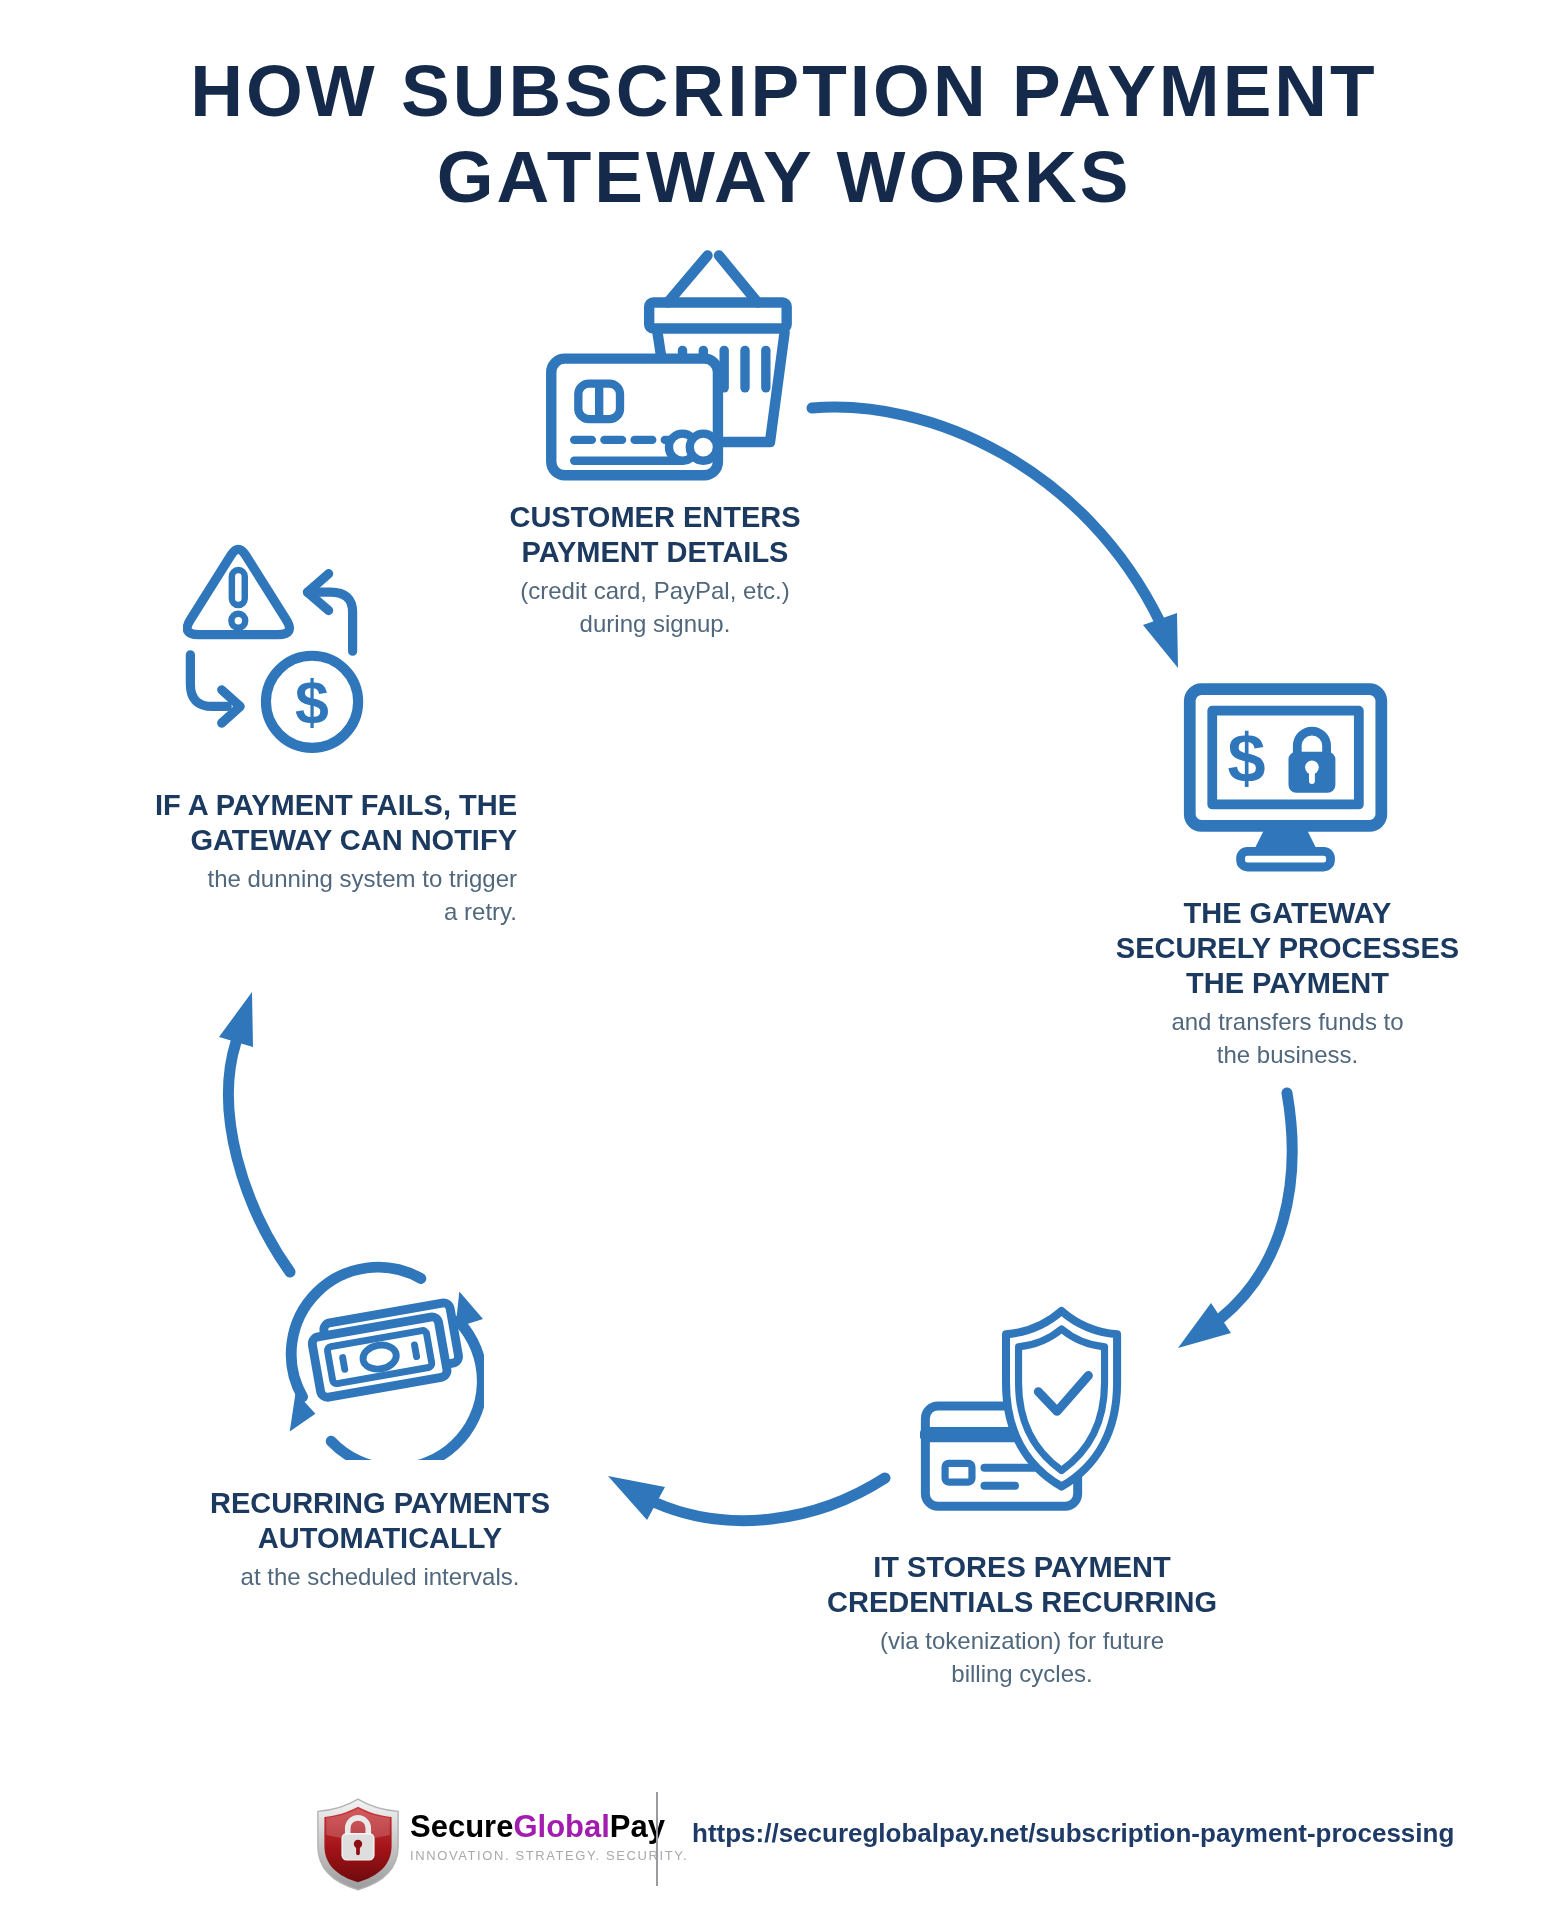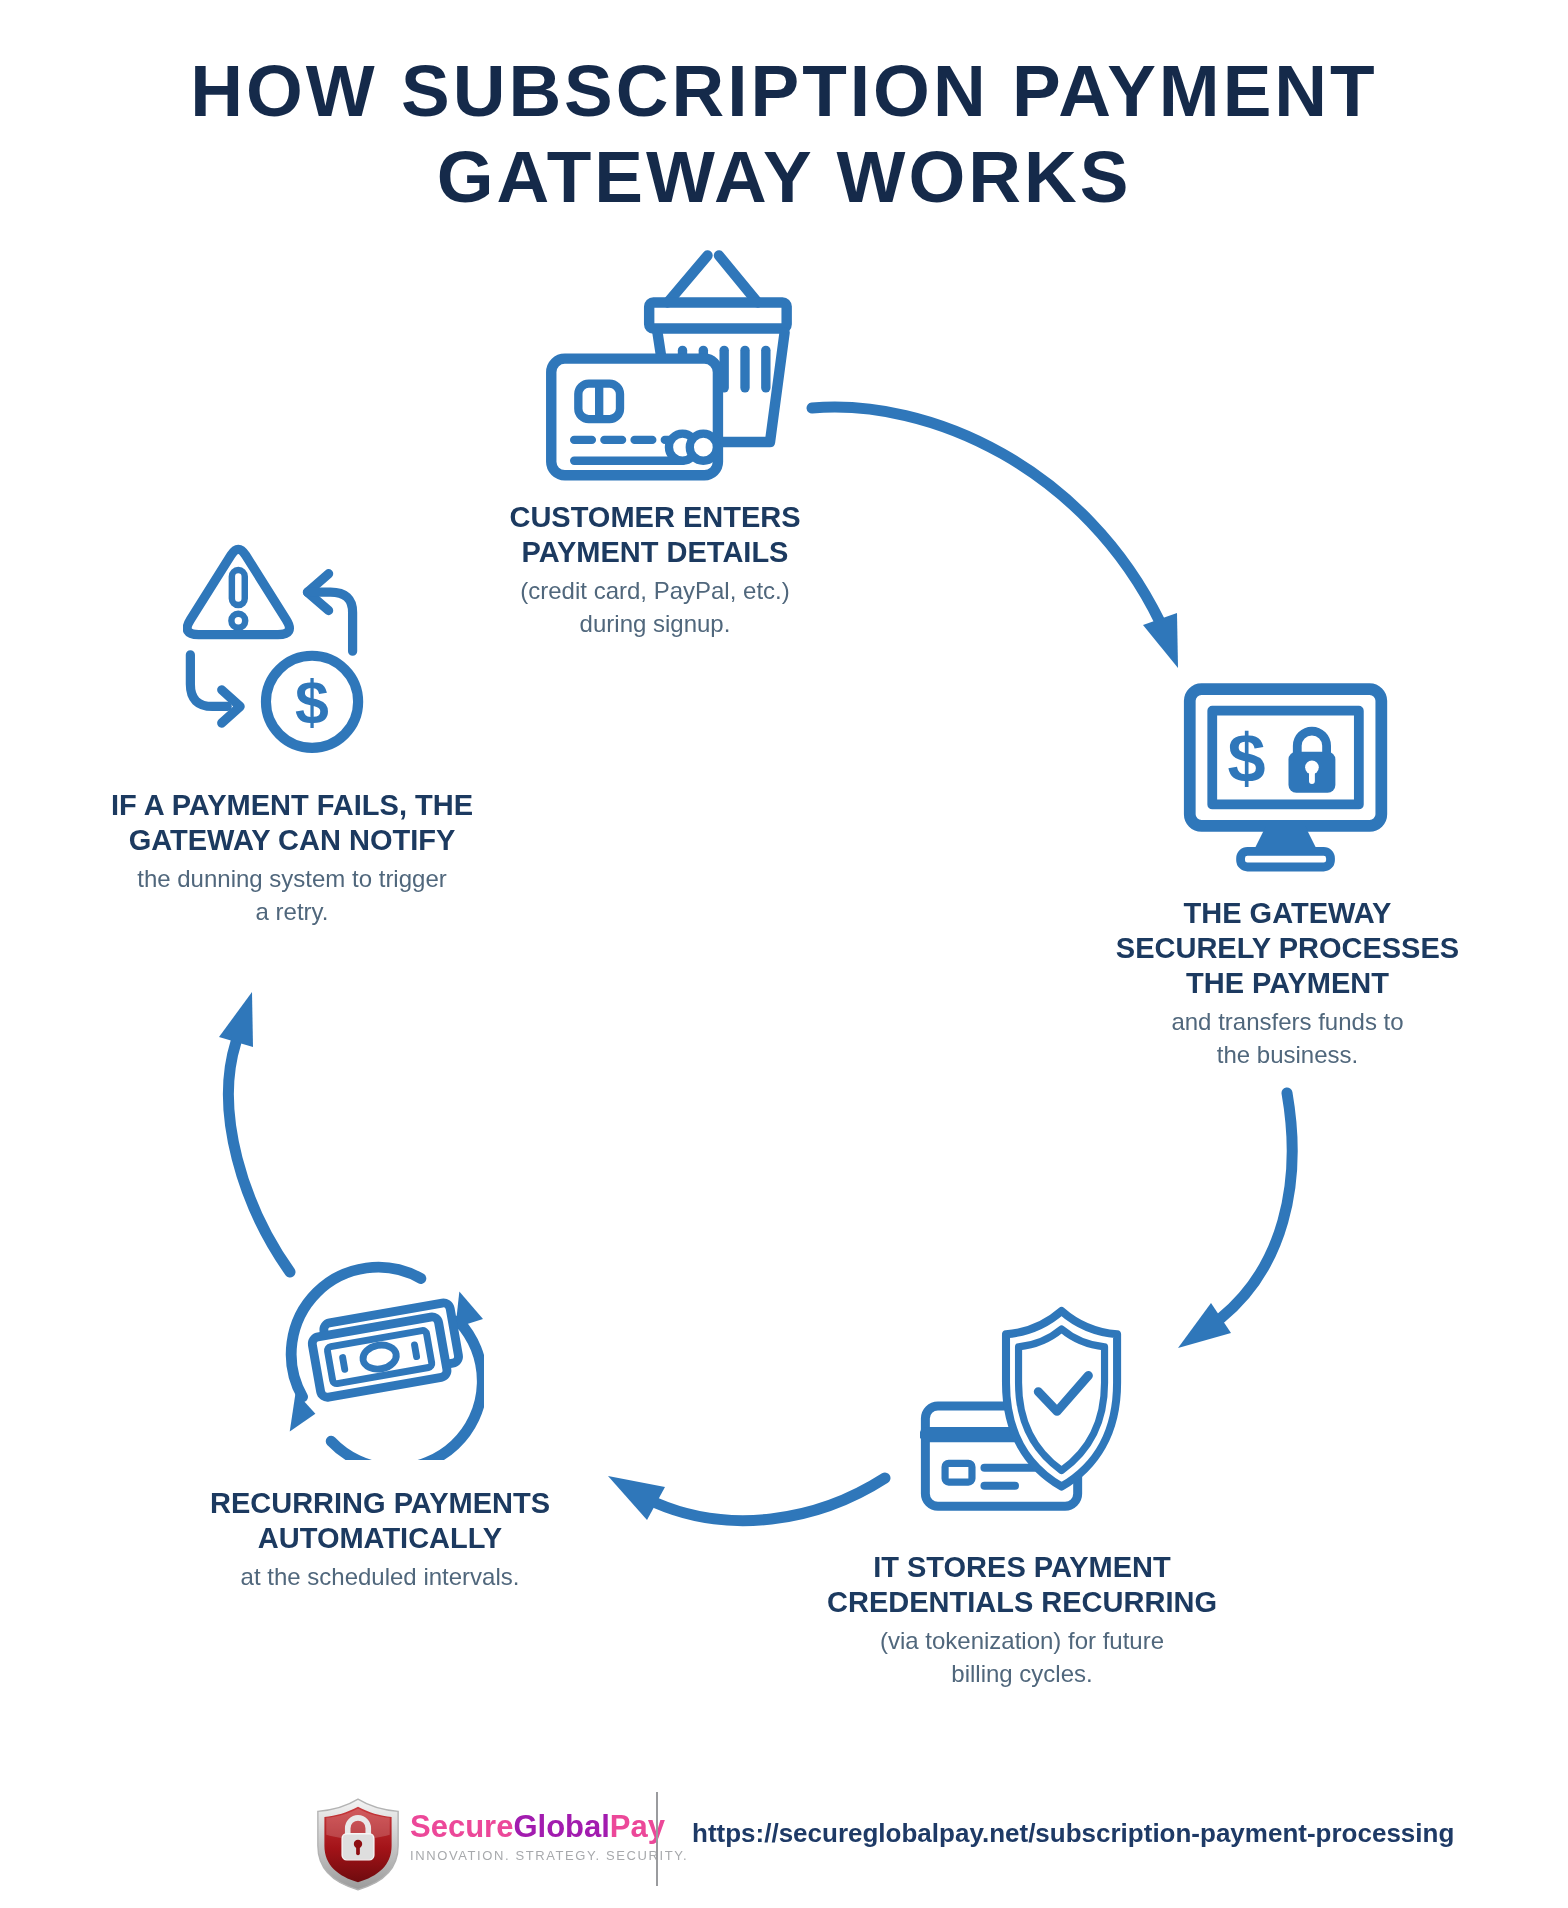--- a/index.html
+++ b/index.html
@@ -17,21 +17,21 @@
   .step-text { position:absolute; text-align:center; }
   .step-heading { color:#1C3A60; font-weight:700; font-size:29px; line-height:35px; }
   .step-sub { color:#50677C; font-weight:400; font-size:24px; line-height:33px; margin-top:4px; }
   .icon-abs { position:absolute; }
   svg { display:block; }
   .arrows { position:absolute; top:0; left:0; pointer-events:none; }
   
   .footer-logo { position:absolute; left:316px; top:1796px; }
   .brandblock { position:absolute; left:410px; top:1810px; }
   .brandword { font-size:31px; font-weight:700; line-height:34px; white-space:nowrap; }
-  .brand-red { color:#ec4899;text-align:right; }
+  .brand-red { color:#000000;text-align:right; }
   .brand-gray { color:#a21caf; }
   .tagline { font-size:13px; letter-spacing:1.6px; color:#A7A9AC; margin-top:4px; white-space:nowrap; }
   .divider { position:absolute; left:656px; top:1792px; width:2px; height:94px; background:#9a9b9e; }
   .footer-url {
     position:absolute; left:692px; top:1818px;
     font-size:26px; font-weight:700; color:#1E3A66; white-space:nowrap;
   }
 </style>
 </head>
 <body>
@@ -178,21 +178,21 @@
   <div class="step-text" style="left:155px; top:1486px; width:450px;">
     <div class="step-heading">
       <div>RECURRING PAYMENTS</div>
       <div>AUTOMATICALLY</div>
     </div>
     <div class="step-sub">
       <div>at the scheduled intervals.</div>
     </div>
   </div>
 
-  <div class="step-text" style="left:67px; top:788px; width:450px;">
+  <div class="step-text" style="left:67px; top:788px; width:450px;text-align:right;">
     <div class="step-heading">
       <div>IF A PAYMENT FAILS, THE</div>
       <div>GATEWAY CAN NOTIFY</div>
     </div>
     <div class="step-sub">
       <div>the dunning system to trigger</div>
       <div>a retry.</div>
     </div>
   </div>
 

